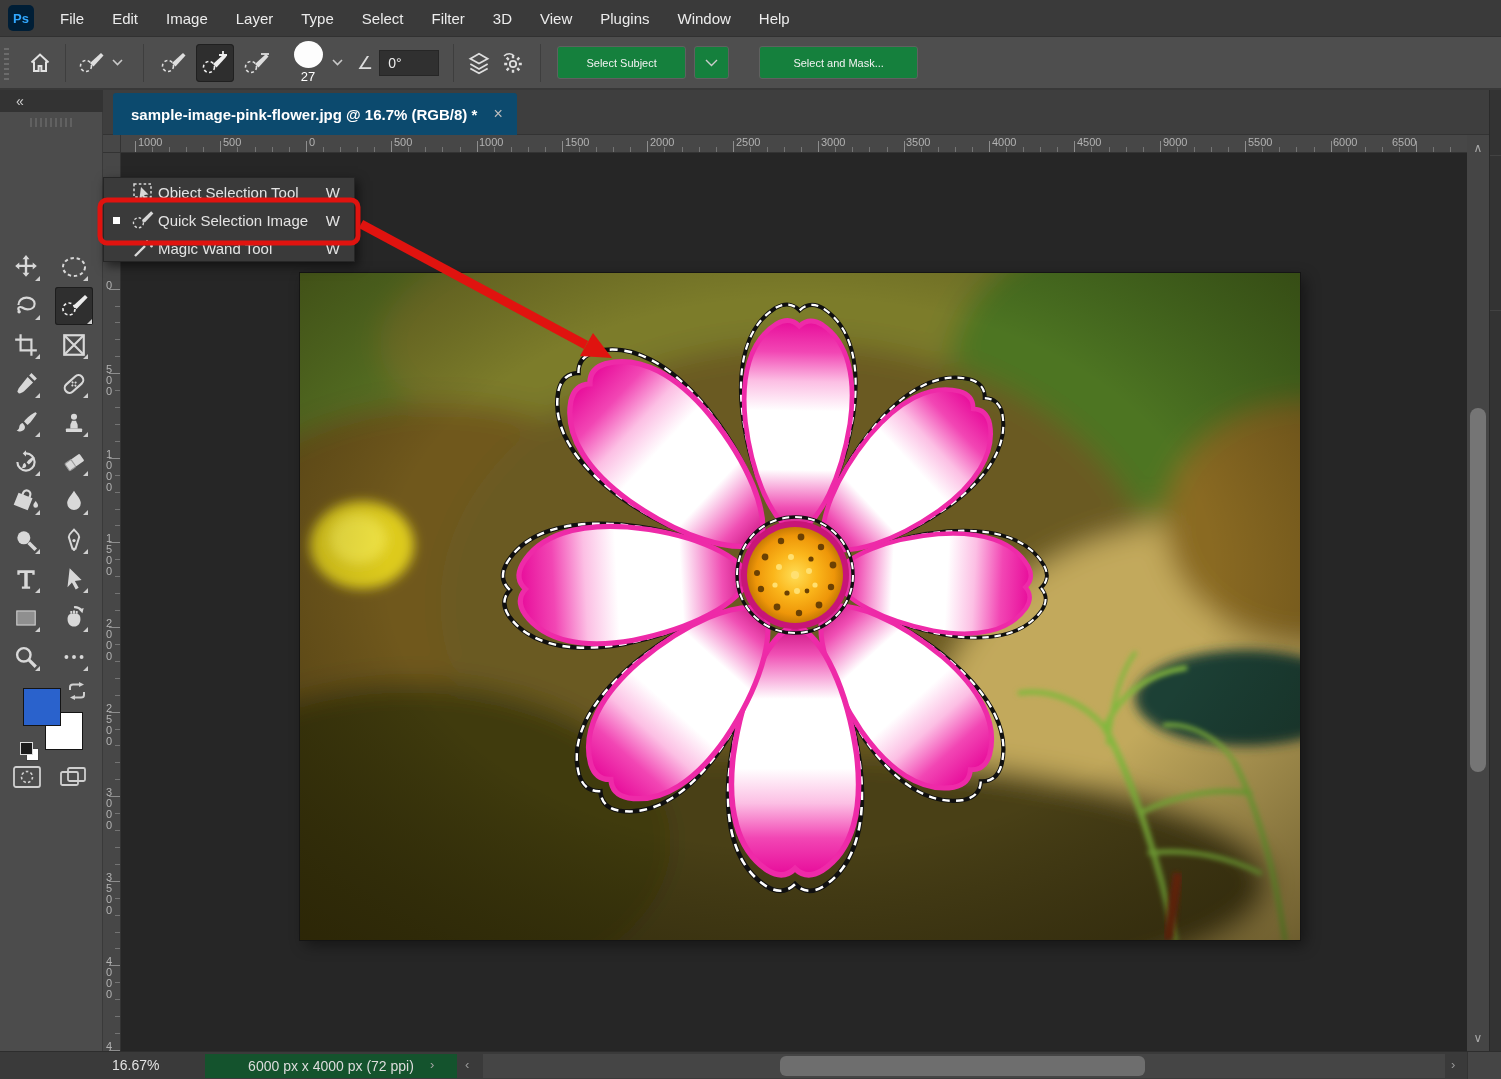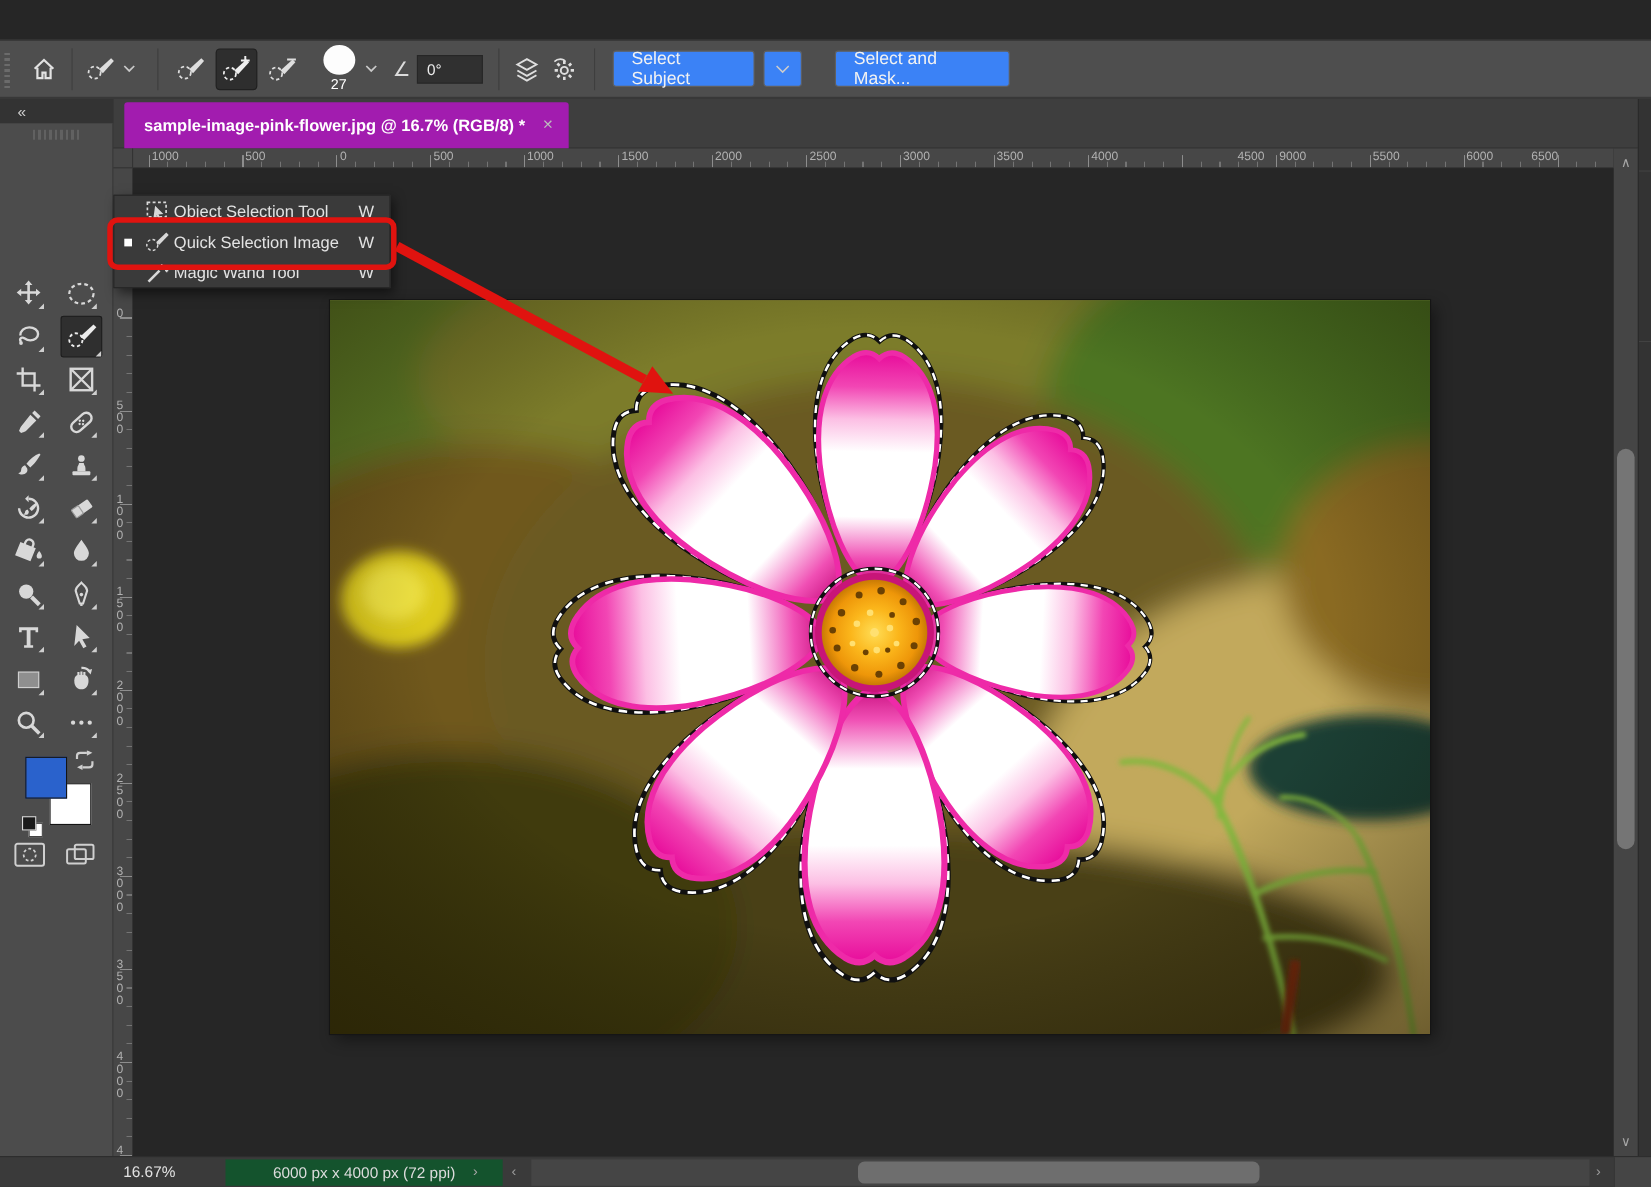--- a/index.html
+++ b/index.html
@@ -22,43 +22,43 @@
   .ob-mode{width:38px;height:38px;display:flex;align-items:center;justify-content:center;border-radius:4px;margin:0 2px;}
   .ob-mode.active{background:#2e2e2e;box-shadow:inset 0 0 0 1px #202020;}
   .chev{margin:0 4px;}
   #brush-preview{display:flex;flex-direction:column;align-items:center;margin-left:10px;width:40px;}
   #brush-circle{width:29px;height:27px;border-radius:50%;background:#fdfdfd;}
   #brush-size{color:#fff;font-size:13px;margin-top:1px;}
   #angle-wrap{display:flex;align-items:center;margin-left:10px;}
   #angle-glyph{color:#dcdcdc;font-size:18px;margin-right:6px;}
   #angle-input{width:50px;height:24px;background:#303030;border:1px solid #262626;color:#ececec;
     font-size:14px;font-family:"Liberation Sans",sans-serif;padding:0 0 0 8px;}
-  .ob-btn{height:31px;background:#3b82f6;border:1px solid #606060;border-radius:3px;color:#f2f2f2;
-    font-size:16px;display:flex;align-items:center;justify-content:center;padding:0 16px;margin-right:8px;cursor:default;}
+  .ob-btn{height:31px;background:#15803d;border:1px solid #606060;border-radius:3px;color:#f2f2f2;
+    font-size:11px;display:flex;align-items:center;justify-content:center;padding:0 16px;margin-right:8px;cursor:default;}
   .ob-btn.chevbtn{width:33px;padding:0;}
 
   
   #collapse-bar{left:0;top:90px;width:103px;height:22px;background:#333333;color:#cfcfcf;font-size:14px;
     display:flex;align-items:center;padding-left:16px;box-sizing:border-box;letter-spacing:1px;}
   #toolbar{left:0;top:112px;width:103px;height:939px;background:#4c4c4c;border-right:1px solid #3a3a3a;box-sizing:border-box;}
   #tool-grip{position:absolute;left:30px;top:6px;width:44px;height:9px;
     background:repeating-linear-gradient(90deg,#616161 0 2px,transparent 2px 5px);}
   .tool{position:absolute;width:30px;height:30px;display:flex;align-items:center;justify-content:center;}
   .tool:after{content:"";position:absolute;right:1px;bottom:1px;border-left:5px solid transparent;border-bottom:5px solid #cfcfcf;}
   .tool.sel{width:38px;height:38px;background:#2f2f2f;border-radius:3px;box-shadow:inset 0 0 0 1px #1d1d1d;}
   .tool svg{display:block;}
   #fg-swatch{left:23px;top:576px;width:36px;height:36px;background:#2a62cc;border:1px solid #141414;z-index:3;}
   #bg-swatch{left:45px;top:600px;width:36px;height:36px;background:#ffffff;border:1px solid #141414;z-index:2;}
   #mini-swatch-b{left:20px;top:630px;width:11px;height:11px;background:#1b1b1b;border:1px solid #dcdcdc;z-index:2;}
   #mini-swatch-w{left:26px;top:636px;width:11px;height:11px;background:#fff;border:1px solid #444;}
   .small-tool{position:absolute;display:flex;align-items:center;justify-content:center;}
 
   
   #tabbar{left:103px;top:90px;width:1398px;height:45px;background:#3e3e3e;border-bottom:1px solid #333;box-sizing:border-box;}
-  #doc-tab{position:absolute;left:10px;top:3px;height:42px;background:#a21caf;border-radius:3px 3px 0 0;
+  #doc-tab{position:absolute;left:10px;top:3px;height:42px;background:#0c4a6e;border-radius:3px 3px 0 0;
     display:flex;align-items:center;padding:0 14px 0 18px;color:#fff;font-size:15px;font-weight:bold;}
   #tab-close{margin-left:16px;color:#bdbdbd;font-weight:normal;font-size:16px;}
 
   
   #ruler-corner{left:103px;top:135px;width:18px;height:18px;background:#474747;border-right:1px solid #333;
     border-bottom:1px solid #333;box-sizing:border-box;}
   #hruler{left:121px;top:135px;width:1346px;height:18px;background:#474747;border-bottom:1px solid #333;box-sizing:border-box;overflow:hidden;}
   #hruler .minor{position:absolute;left:14px;right:0;bottom:0;height:5px;
     background:repeating-linear-gradient(90deg,#747474 0 1px,transparent 1px 17.08px);}
   #hruler .major{position:absolute;left:14px;right:0;bottom:0;height:11px;
@@ -104,20 +104,35 @@
   .tm-label{flex:1;color:#e3e3e3;font-size:15px;}
   .tm-key{color:#e3e3e3;font-size:15px;padding-right:14px;}
 
   #annot{left:0;top:0;width:1501px;height:1079px;z-index:50;pointer-events:none;}
 </style>
 </head>
 <body>
 
 <div id="app">
 
+  <div id="menubar" class="abs">
+    <div id="ps-logo">Ps</div>
+    <div class="menu-item">File</div>
+    <div class="menu-item">Edit</div>
+    <div class="menu-item">Image</div>
+    <div class="menu-item">Layer</div>
+    <div class="menu-item">Type</div>
+    <div class="menu-item">Select</div>
+    <div class="menu-item">Filter</div>
+    <div class="menu-item">3D</div>
+    <div class="menu-item">View</div>
+    <div class="menu-item">Plugins</div>
+    <div class="menu-item">Window</div>
+    <div class="menu-item">Help</div>
+  </div>
 
   <div id="optionsbar" class="abs">
     <div class="ob-grip"></div>
     <div class="ob-icon" style="margin-left:14px">
       <svg width="24" height="24" viewBox="0 0 24 24">
           <path d="M3.5 11.5 12 3.5l8.5 8M6 10.5V20h4.6v-5h2.8v5H18v-9.5" fill="none" stroke="#e2e2e2" stroke-width="2"></path>
         </svg>
     </div>
     <div class="ob-sep"></div>
     <div class="ob-icon">
@@ -374,21 +389,21 @@
     <span class="hr-label" style="left:102px">500</span>
     <span class="hr-label" style="left:188px">0</span>
     <span class="hr-label" style="left:273px">500</span>
     <span class="hr-label" style="left:358px">1000</span>
     <span class="hr-label" style="left:444px">1500</span>
     <span class="hr-label" style="left:529px">2000</span>
     <span class="hr-label" style="left:615px">2500</span>
     <span class="hr-label" style="left:700px">3000</span>
     <span class="hr-label" style="left:785px">3500</span>
     <span class="hr-label" style="left:871px">4000</span>
-    <span class="hr-label" style="left:1004px">4500</span>
+    <span class="hr-label" style="left:956px">4500</span>
     <span class="hr-label" style="left:1042px">9000</span>
     <span class="hr-label" style="left:1127px">5500</span>
     <span class="hr-label" style="left:1212px">6000</span>
     <span class="hr-label" style="left:1271px">6500</span>
   </div>
   <div id="vruler" class="abs">
     <div class="minor"></div>
       <div class="major"></div>
     <span class="vr-label" style="top:127px">0</span>
     <span class="vr-label" style="top:211px">500</span>

